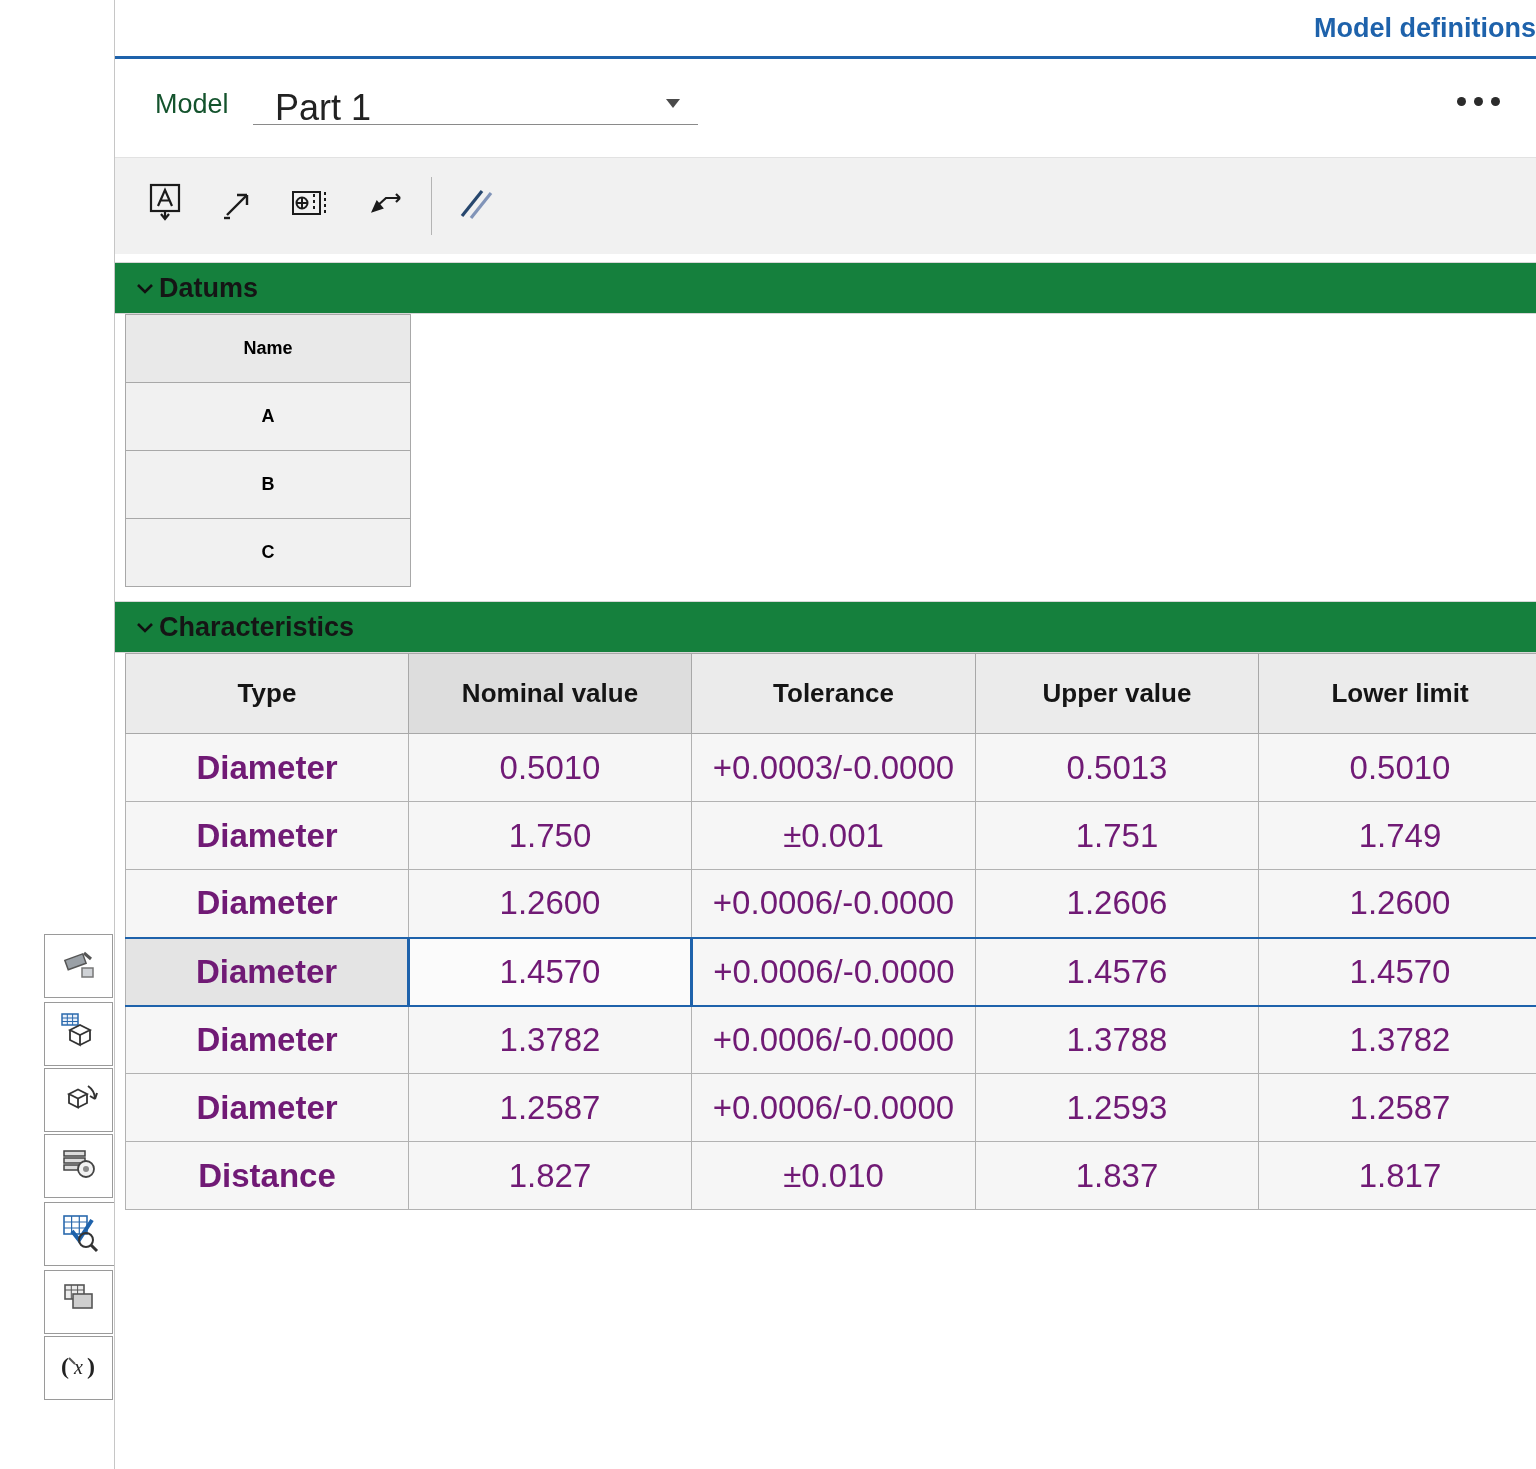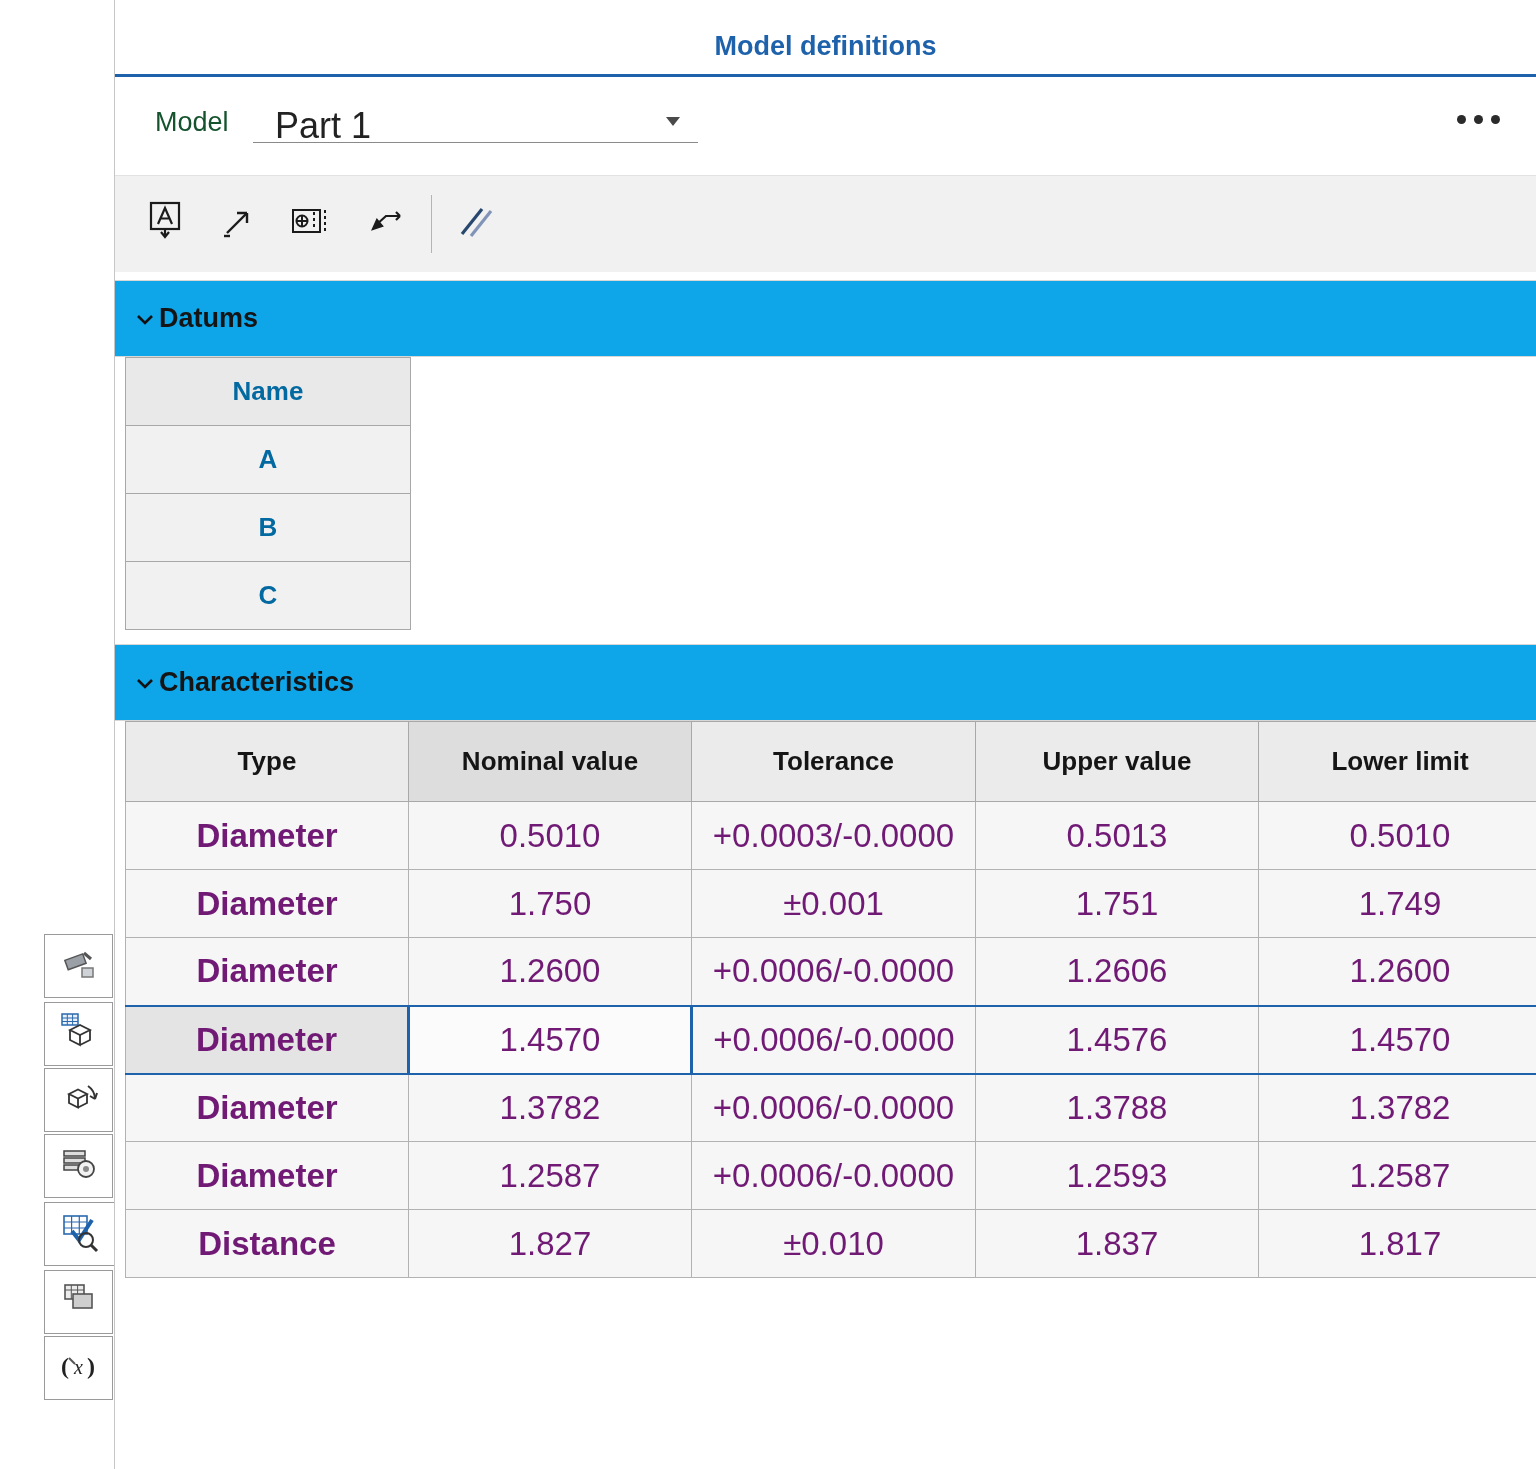--- a/index.html
+++ b/index.html
@@ -5,52 +5,52 @@
   * { margin:0; padding:0; box-sizing:border-box; }
   body { font-family:"Liberation Sans", sans-serif; background:#fff; }
 
   .screen { position:relative; width:1536px; height:1469px; background:#ffffff; overflow:hidden; }
 
   
   .panel { position:absolute; left:114px; top:0; width:1422px; height:1469px;
            border-left:1px solid #c6c6c6; background:#fff; }
 
   .title-bar { height:59px; border-bottom:3px solid #1e62ab;
-               display:flex; align-items:center; justify-content:center;margin-top:18px; }
+               display:flex; align-items:center; justify-content:flex-end; }
   .title-bar .title { color:#1e62ab; font-weight:bold; font-size:27px; }
 
   
   .model-row { position:relative; height:98px; }
   .model-label { position:absolute; left:40px; top:30px; font-size:27px; color:#14532d; }
   .model-dropdown { position:absolute; left:138px; top:20px; width:445px; height:46px;
                     border-bottom:1px solid #8a8a8a; cursor:pointer; }
   .model-value { position:absolute; left:22px; top:8px; font-size:36px; color:#222; }
   .dd-arrow { position:absolute; right:16px; top:18px; width:18px; height:14px; }
   .ellipsis-btn { position:absolute; right:36px; top:38px; display:flex; gap:8px; cursor:pointer; }
   .ellipsis-btn i { width:9px; height:9px; border-radius:50%; background:#2b2b2b; display:block; }
 
   
   .toolbar { height:97px; background:#f1f1f1; border-top:1px solid #e2e2e2;
              display:flex; align-items:center; padding-left:22px; }
   .tool-btn { width:56px; height:56px; display:flex; align-items:center; justify-content:center;
               margin-right:17px; cursor:pointer; }
   .tool-sep { width:1px; height:58px; background:#b4b4b4; margin:0 16px 0 2px; }
 
   
-  .section-header { height:77px; background:#0ea5e9; border-top:1px solid #d7d7d7;
+  .section-header { height:52px; background:#15803d; border-top:1px solid #d7d7d7;
                     border-bottom:1px solid #d7d7d7; display:flex; align-items:center;
                     padding-left:18px; cursor:pointer; }
   .section-header .chev { display:flex; align-items:center; margin-right:2px; }
   .section-header .sec-label { font-weight:bold; font-size:27px; color:#151515; }
   .gap8 { height:8px; } .gap14 { height:14px; }
 
   
   .datums-table { margin-left:10px; border-collapse:collapse; width:286px; table-layout:fixed; }
   .datums-table th, .datums-table td { border:1px solid #a8a8a8; height:68px;
-        text-align:center; font-size:26px; font-weight:bold; color:#0369a1; }
+        text-align:center; font-size:18px; font-weight:bold; color:#000000; }
   .datums-table th { background:#e9e9e9; }
   .datums-table td { background:#f1f1f1; cursor:pointer; }
 
   
   .char-table { margin-left:10px; border-collapse:collapse; table-layout:fixed; width:1416px; }
   .char-table th { height:80px; background:#ebebeb; font-weight:bold; font-size:26px;
                    color:#151515; border:1px solid #a8a8a8; cursor:pointer; }
   .char-table th.sel-col { background:#dddddd; }
   .char-table td { height:68px; background:#f6f6f6; font-size:33px; color:#701a75;
                    text-align:center; border:1px solid #b2b2b2; cursor:pointer; }

